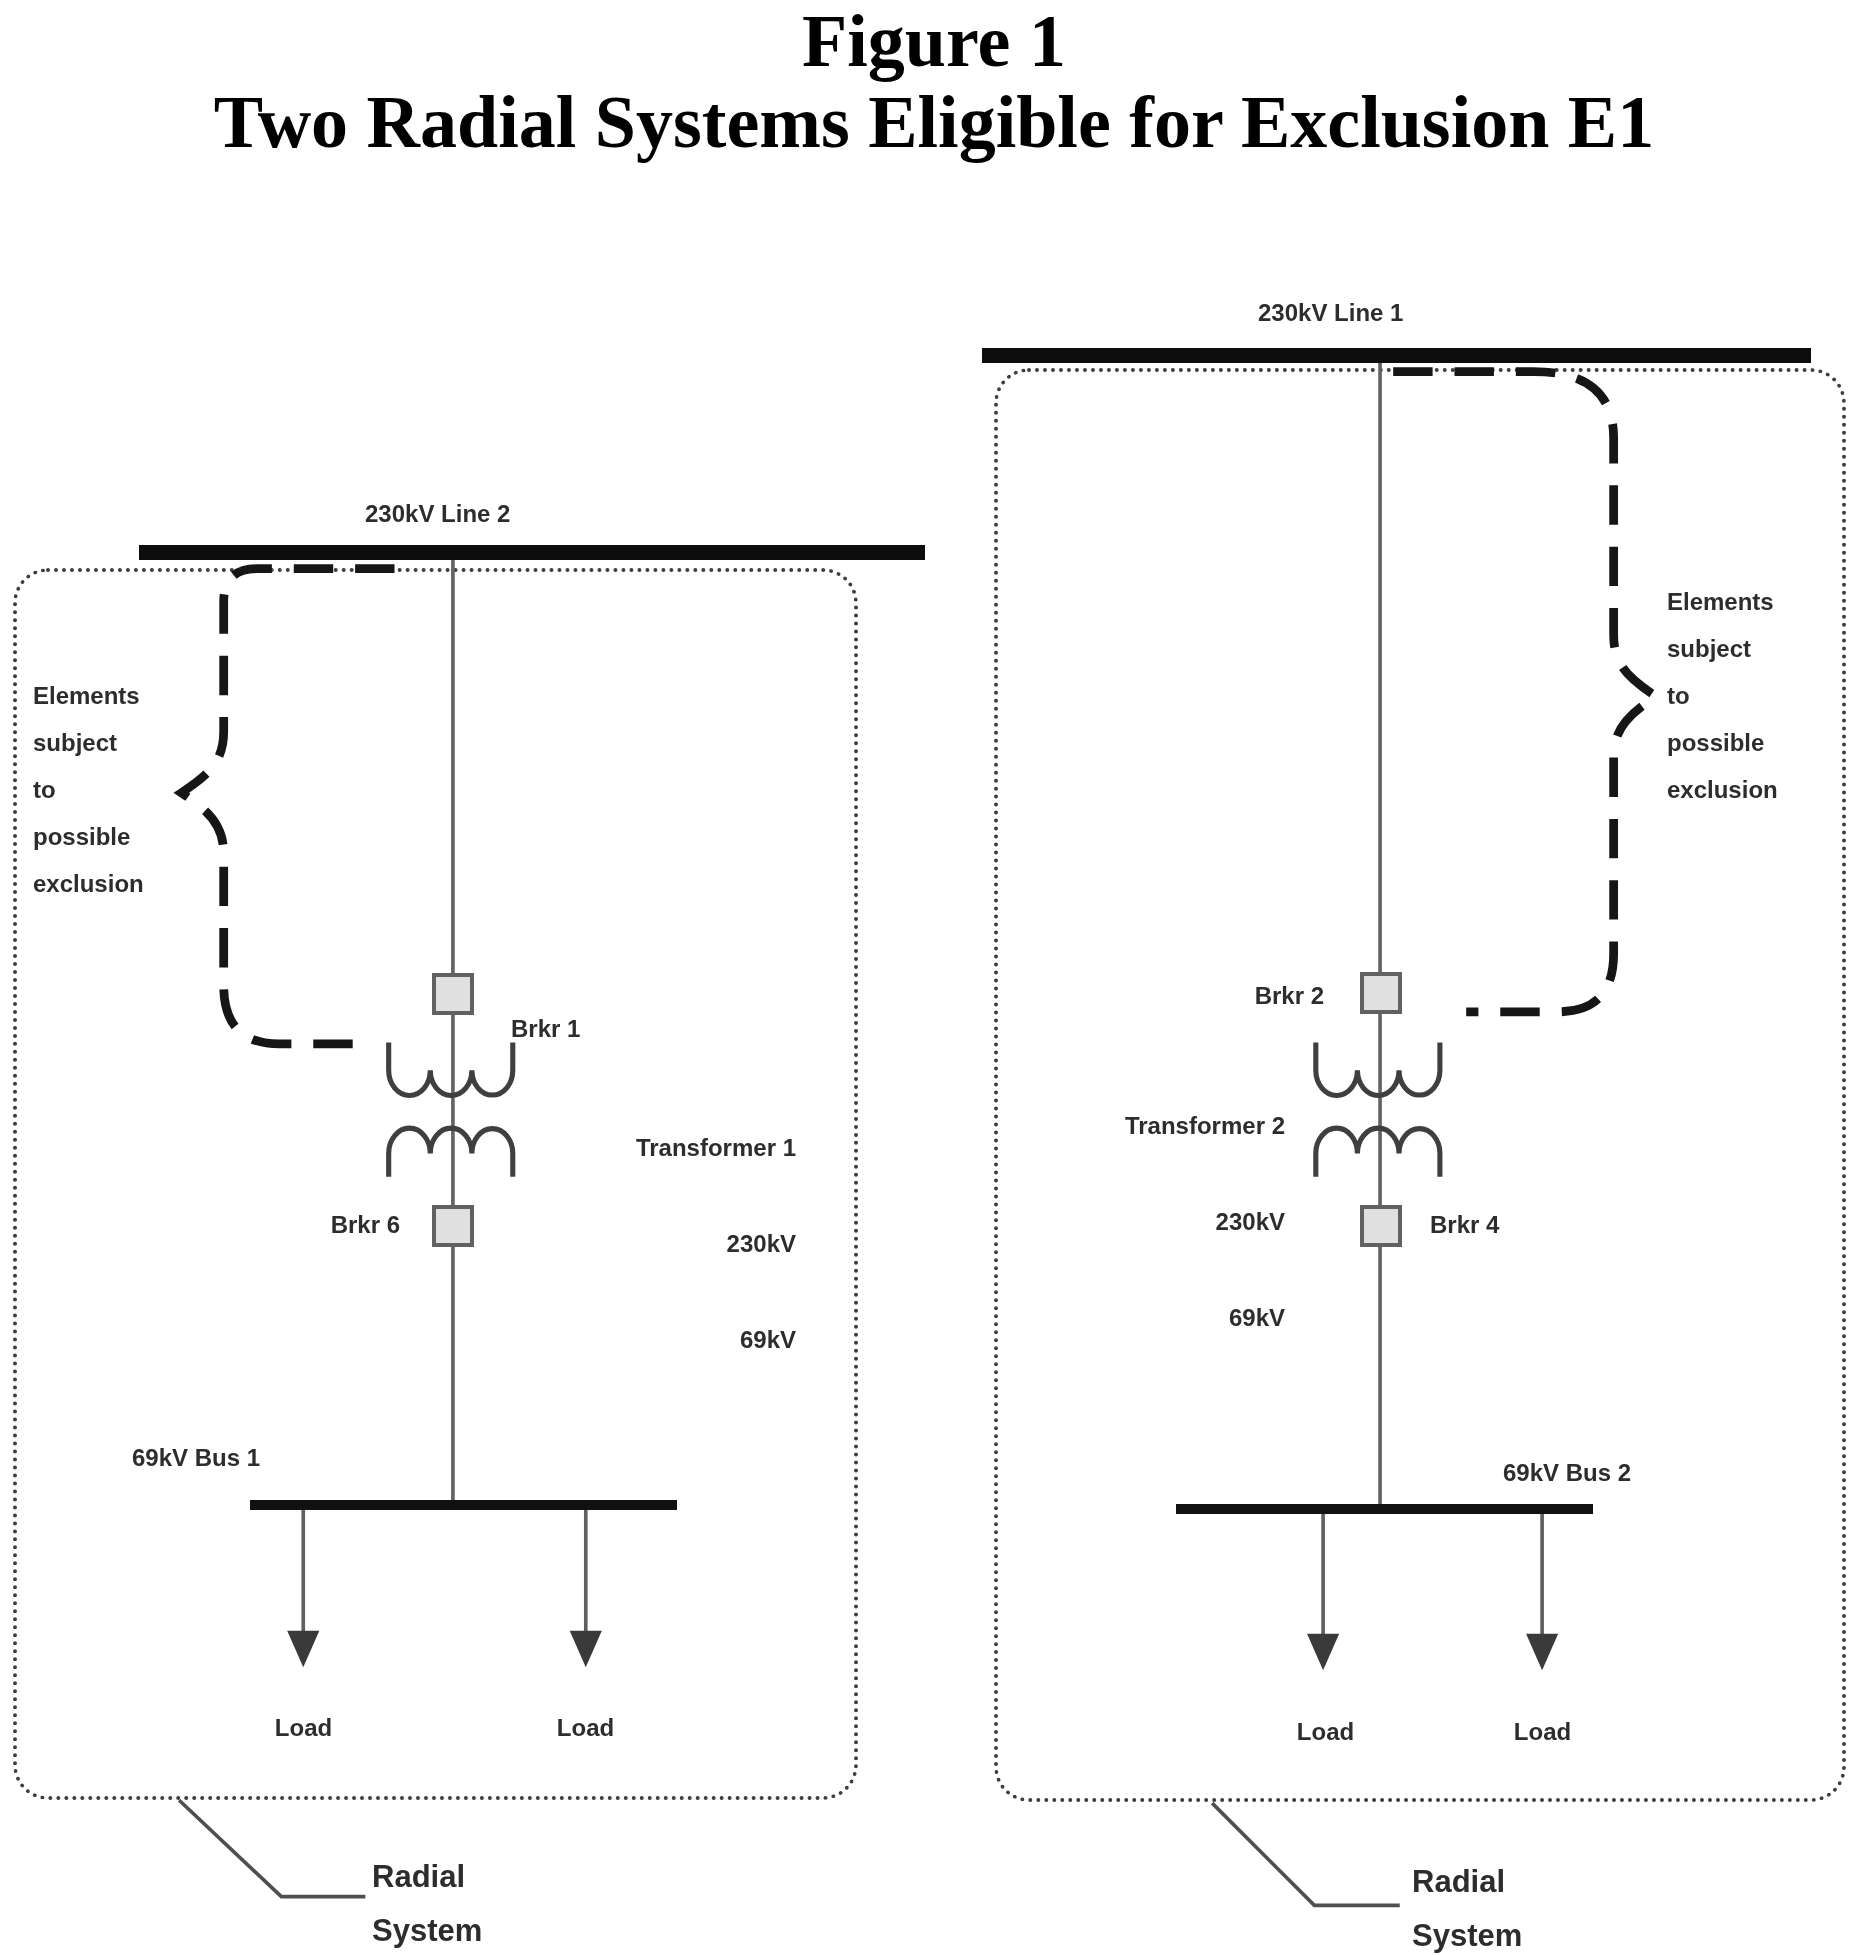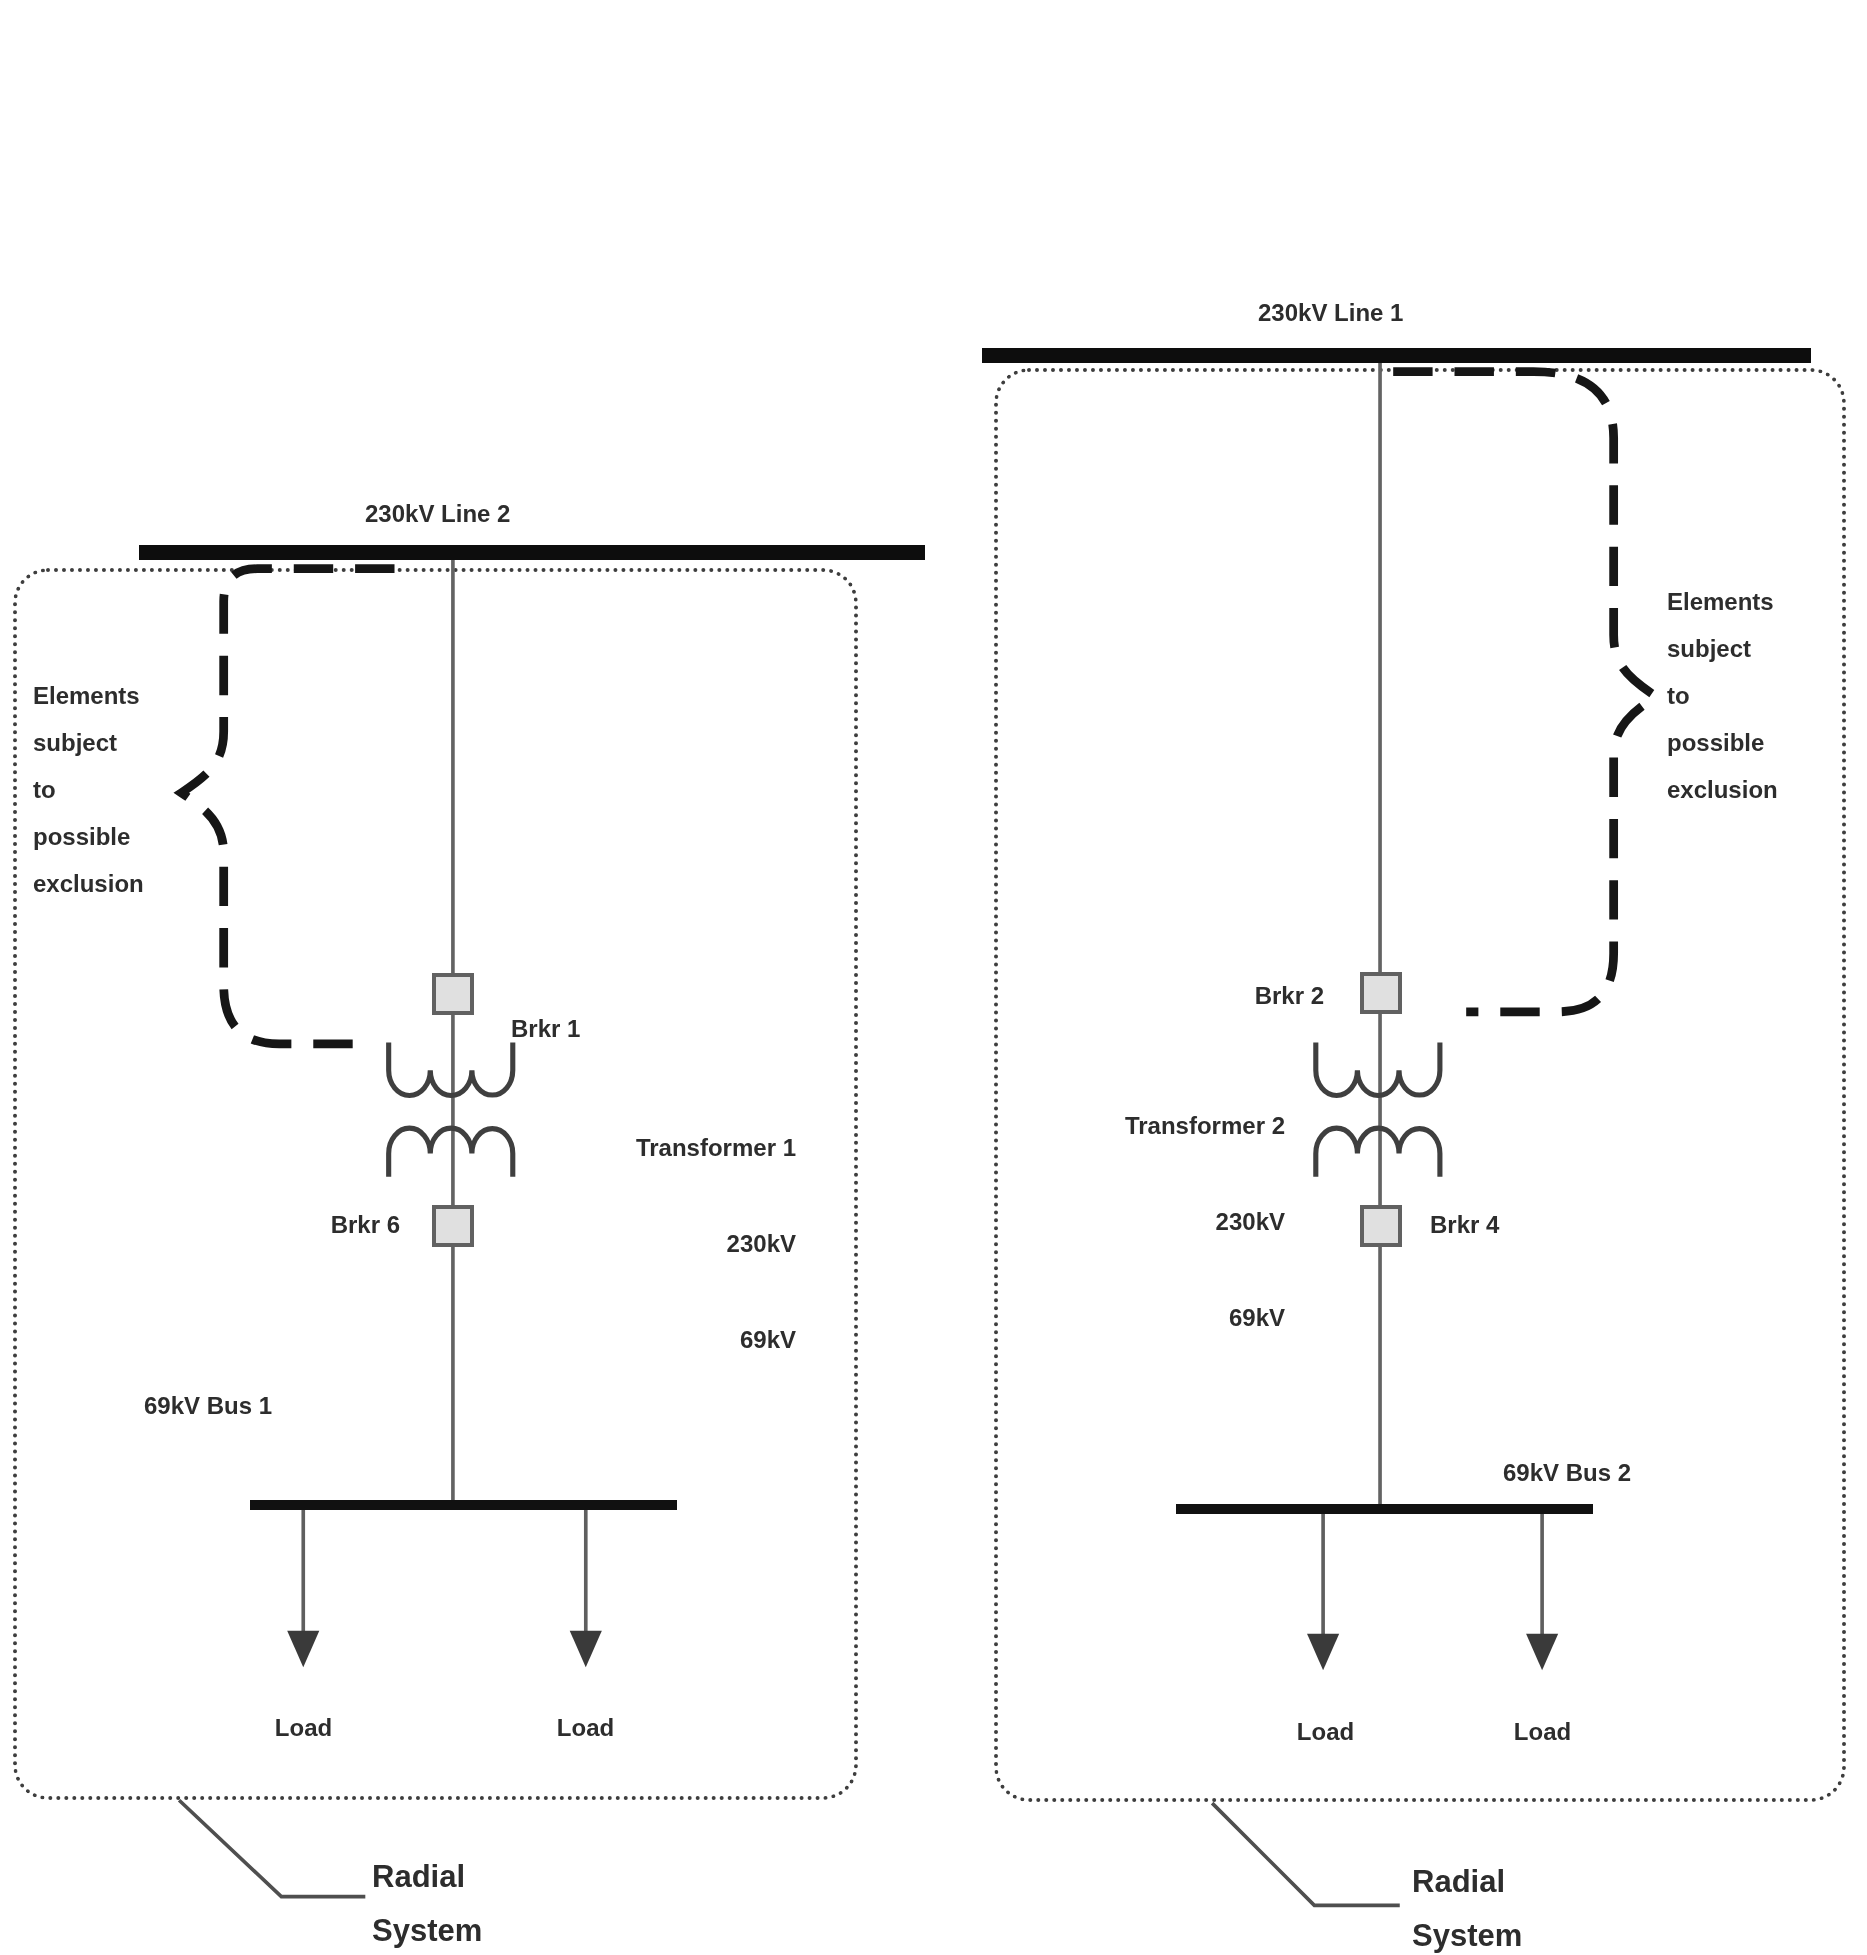--- a/index.html
+++ b/index.html
@@ -63,21 +63,21 @@
   
   #lbl-line2      {left:365px;top:495px;}
   #bar-left       {left:139px;top:545px;width:786px;}
   #border-left    {left:13px;top:568px;width:845px;height:1232px;}
   #excl-left      {left:33px;top:672px;line-height:47px;}
   #brkr1-box      {left:432px;top:973px;}
   #lbl-brkr1      {left:511px;top:978px;margin-top:32px;}
   #tx-left        {left:467px;top:1076px;width:329px;line-height:48px;}
   #lbl-brkr3      {left:261px;top:1206px;width:139px;}
   #brkr3-box      {left:432px;top:1205px;}
-  #lbl-bus1       {left:132px;top:1387px;margin-left:12px;}
+  #lbl-bus1       {left:132px;top:1439px;}
   #bus1           {left:250px;top:1500px;width:427px;}
   #load-l1        {left:256px;top:1709px;width:95px;}
   #load-l2        {left:538px;top:1709px;width:95px;}
   #radial-left    {left:372px;top:1850px;font-size:31px;line-height:54px;}
 
   
   #lbl-line1      {left:1258px;top:294px;}
   #bar-right      {left:982px;top:348px;width:829px;}
   #border-right   {left:994px;top:368px;width:852px;height:1434px;}
   #excl-right     {left:1667px;top:578px;line-height:47px;}
@@ -90,20 +90,24 @@
   #bus2           {left:1176px;top:1504px;width:417px;}
   #load-r1        {left:1278px;top:1713px;width:95px;}
   #load-r2        {left:1495px;top:1713px;width:95px;}
   #radial-right   {left:1412px;top:1855px;font-size:31px;line-height:54px;}
 </style>
 </head>
 <body>
 
 <div id="stage">
 
+  <div class="fig-title">
+    <div class="l1">Figure 1</div>
+    <div class="l2">Two Radial Systems Eligible for Exclusion E1</div>
+  </div>
 
   <svg id="wires" width="1868" height="1955" viewBox="0 0 2558 2678">
 
     <g>
       <line x1="620" y1="764" x2="620" y2="2056" stroke="#636363" stroke-width="5"></line>
 
       <g>
         <path d="M 532 1428 L 532 1466 A 28 34 0 0 0 589 1466 A 28 34 0 0 0 646 1466 A 28 34 0 0 0 702 1466 L 702 1428" fill="none" stroke="#3f3f3f" stroke-width="7"></path>
         <path d="M 532 1612 L 532 1580 A 28 34 0 0 1 589 1580 A 28 34 0 0 1 646 1580 A 28 34 0 0 1 702 1580 L 702 1612" fill="none" stroke="#3f3f3f" stroke-width="7"></path>
       </g>

